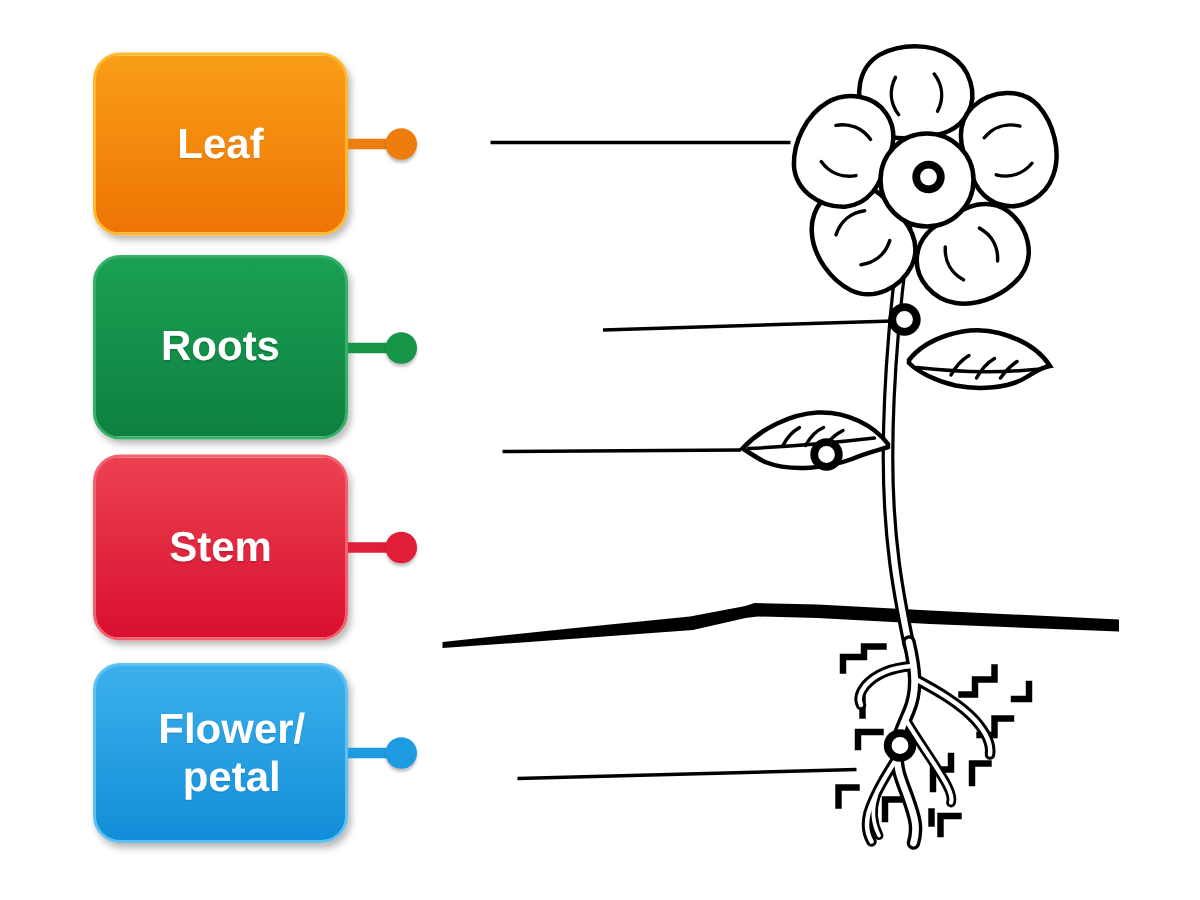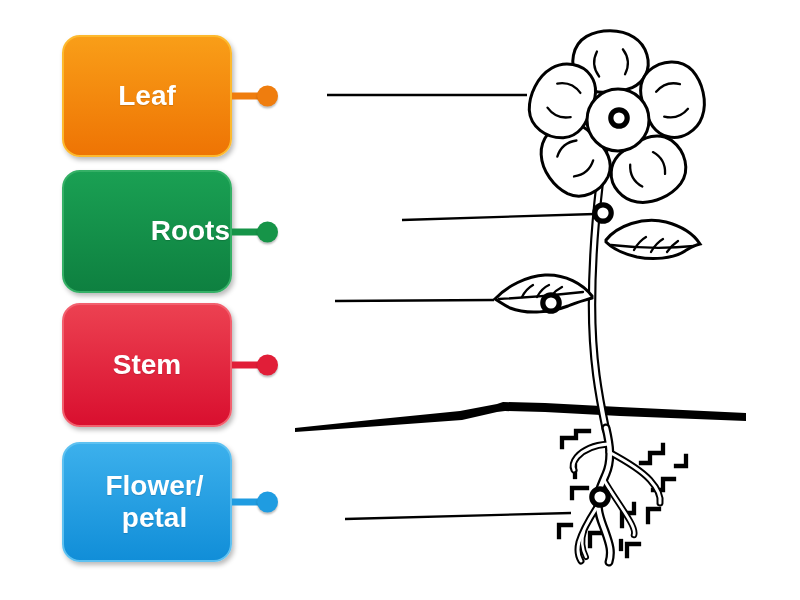--- a/index.html
+++ b/index.html
@@ -39,21 +39,21 @@
 <div class="stage">
 
   <div class="labels">
     <div class="label-card c1" style="--g1: #f99e18; --g2: #ee7404; --edge: #fdb92e; --pc: #ef7d0e; color: rgb(255, 255, 255);">
       <span class="label-text">Leaf</span>
       <span class="connector">
         <span class="stub"></span>
         <span class="pin"></span>
       </span>
     </div>
-    <div class="label-card c2" style="--g1: #1aa053; --g2: #0e8040; --edge: #35b066; --pc: #169448; color: rgb(255, 255, 255); justify-content: flex-end;">
+    <div class="label-card c2" style="--g1: #1aa053; --g2: #0e8040; --edge: #35b066; --pc: #169448; color: rgb(255, 255, 255);">
       <span class="label-text">Roots</span>
       <span class="connector">
         <span class="stub"></span>
         <span class="pin"></span>
       </span>
     </div>
     <div class="label-card c3" style="--g1: #ec4151; --g2: #d90f2f; --edge: #f2606e; --pc: #e11e38; color: rgb(255, 255, 255); text-align: right;">
       <span class="label-text">Stem</span>
       <span class="connector">
         <span class="stub"></span>

